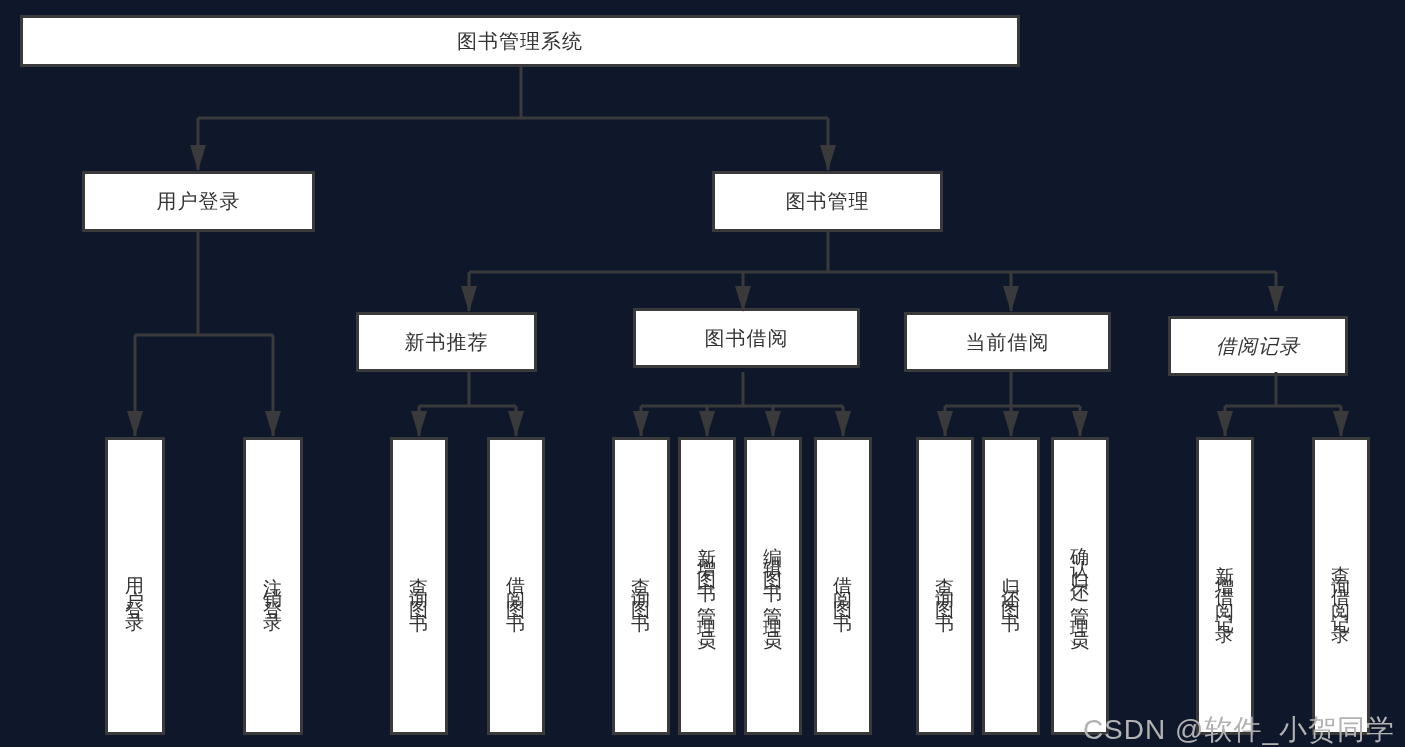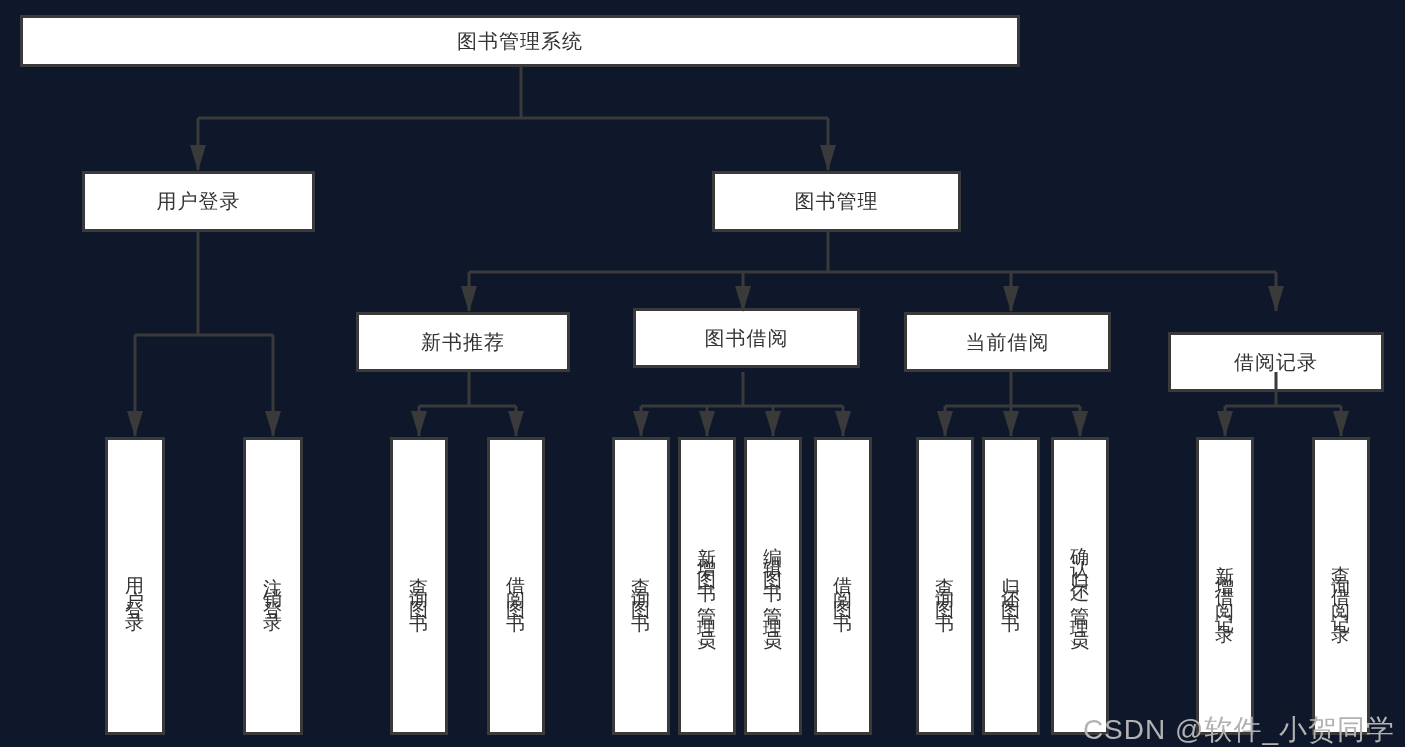--- a/index.html
+++ b/index.html
@@ -66,34 +66,34 @@
     <polygon points="1333,411 1349,411 1341,437"></polygon>
   </svg>
 
   <div class="box" style="left:20px;top:15px;width:1000px;height:52px;">
     <span>图书管理系统</span>
   </div>
 
   <div class="box" style="left:82px;top:171px;width:233px;height:61px;">
     <span>用户登录</span>
   </div>
-  <div class="box" style="left:712px;top:171px;width:249px;height:61px;">
+  <div class="box" style="left:712px;top:171px;width:231px;height:61px;">
     <span>图书管理</span>
   </div>
 
-  <div class="box" style="left:356px;top:312px;width:214px;height:60px;">
+  <div class="box" style="left:356px;top:312px;width:181px;height:60px;">
     <span>新书推荐</span>
   </div>
   <div class="box" style="left:633px;top:308px;width:227px;height:60px;">
     <span>图书借阅</span>
   </div>
   <div class="box" style="left:904px;top:312px;width:207px;height:60px;">
     <span>当前借阅</span>
   </div>
-  <div class="box" style="left:1168px;top:332px;width:216px;height:60px;">
+  <div class="box" style="left:1168px;top:316px;width:180px;height:60px;font-style:italic;">
     <span>借阅记录</span>
   </div>
 
   <div class="box vbox" style="left:105px;top:437px;width:60px;height:298px;">
     <span class="vtext">用户登录</span>
   </div>
   <div class="box vbox" style="left:243px;top:437px;width:60px;height:298px;">
     <span class="vtext">注销登录</span>
   </div>
 

